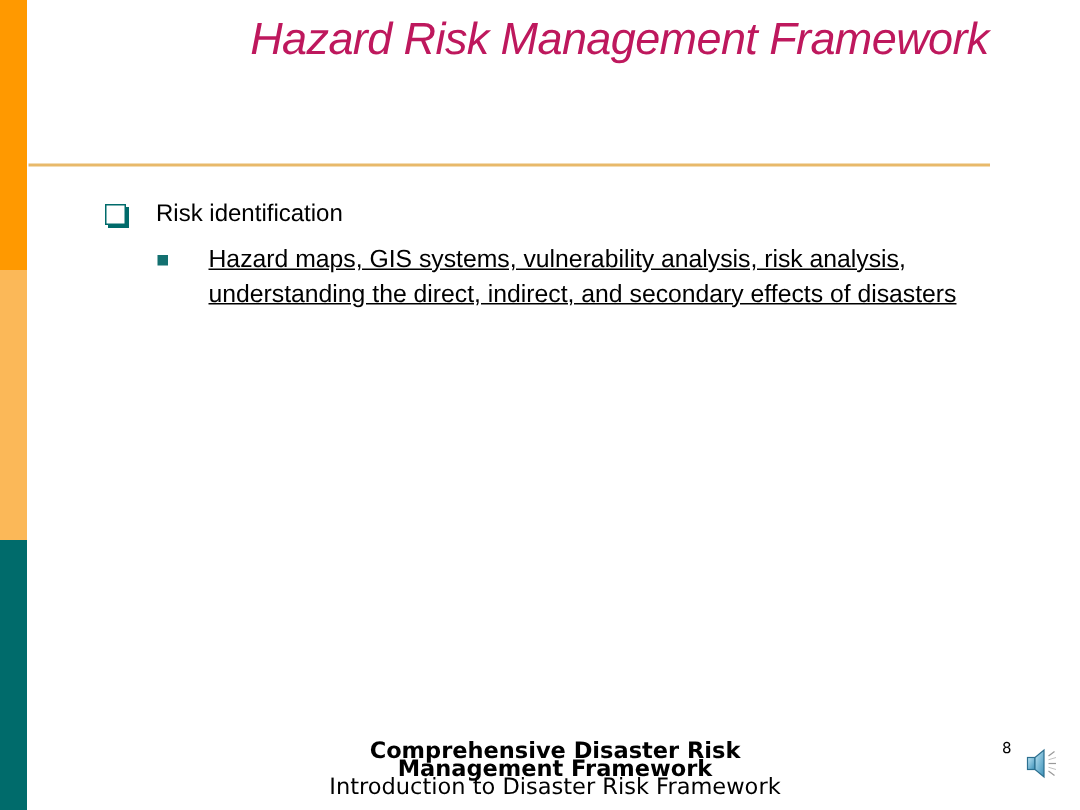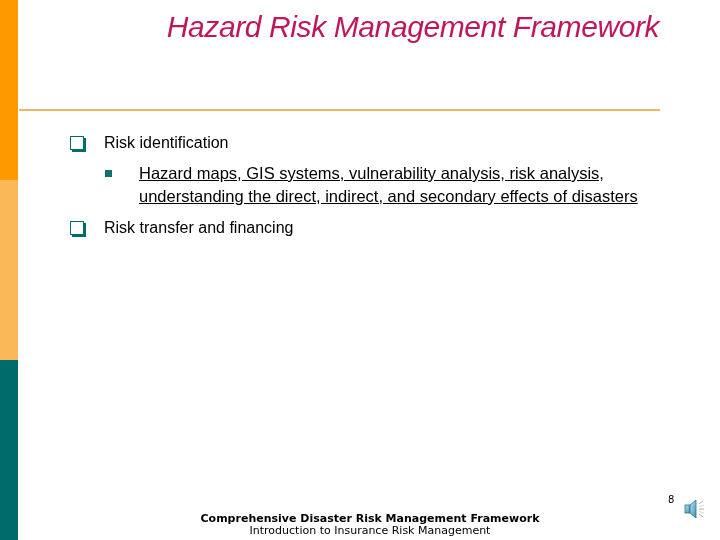--- a/index.html
+++ b/index.html
@@ -43,21 +43,21 @@
       font-size: 16.5px; line-height: 22.5px; margin-bottom: 8px; text-decoration: underline;
     }
     .lvl2 .sq {
       position: absolute; left: 1px; top: 8px; width: 7px; height: 7px;
       background: #137070;
     }
 
     .footer {
       position: absolute; left: 200px; top: 494px; width: 340px;
       text-align: center; font-family: "DejaVu Sans", sans-serif;
-      font-size: 11px; line-height: 12px; margin-top: 19px;
+      font-size: 15px; line-height: 12px;
     }
     .footer .f1 { font-weight: bold; }
     .page-num {
       position: absolute; left: 668px; top: 494px;
       font-family: "DejaVu Sans", sans-serif; font-size: 10px;
     }
     .speaker { position: absolute; left: 682px; top: 496px; width: 26px; height: 26px; }
   </style>
 </head>
 <body>
@@ -75,29 +75,25 @@
   <div class="lvl1">
     <span class="box"></span>
     <span>Risk identification</span>
   </div>
   <div class="lvl2">
     <span class="sq"></span>
     <span>Hazard maps, GIS systems, vulnerability analysis, risk analysis, understanding the direct, indirect, and secondary effects of disasters</span>
   </div>
 
 
-  <div class="lvl1">
-    <span class="box"></span>
-    <span>Risk transfer and financing</span>
-  </div>
 </div>
 
 <div class="footer">
   <div class="f1">Comprehensive Disaster Risk Management Framework</div>
-  <div class="f2">Introduction to Insurance Risk Management</div>
+  <div class="f2">Introduction to Disaster Risk Framework</div>
 </div>
 <div class="page-num">8</div>
 
 <div class="speaker">
   <svg width="26" height="26" viewBox="0 0 26 26">
     <defs>
       <linearGradient id="spk" x1="0" y1="0" x2="1" y2="1">
         <stop offset="0" stop-color="#BFE6F5"></stop>
         <stop offset="1" stop-color="#3A8FB8"></stop>
       </linearGradient>

